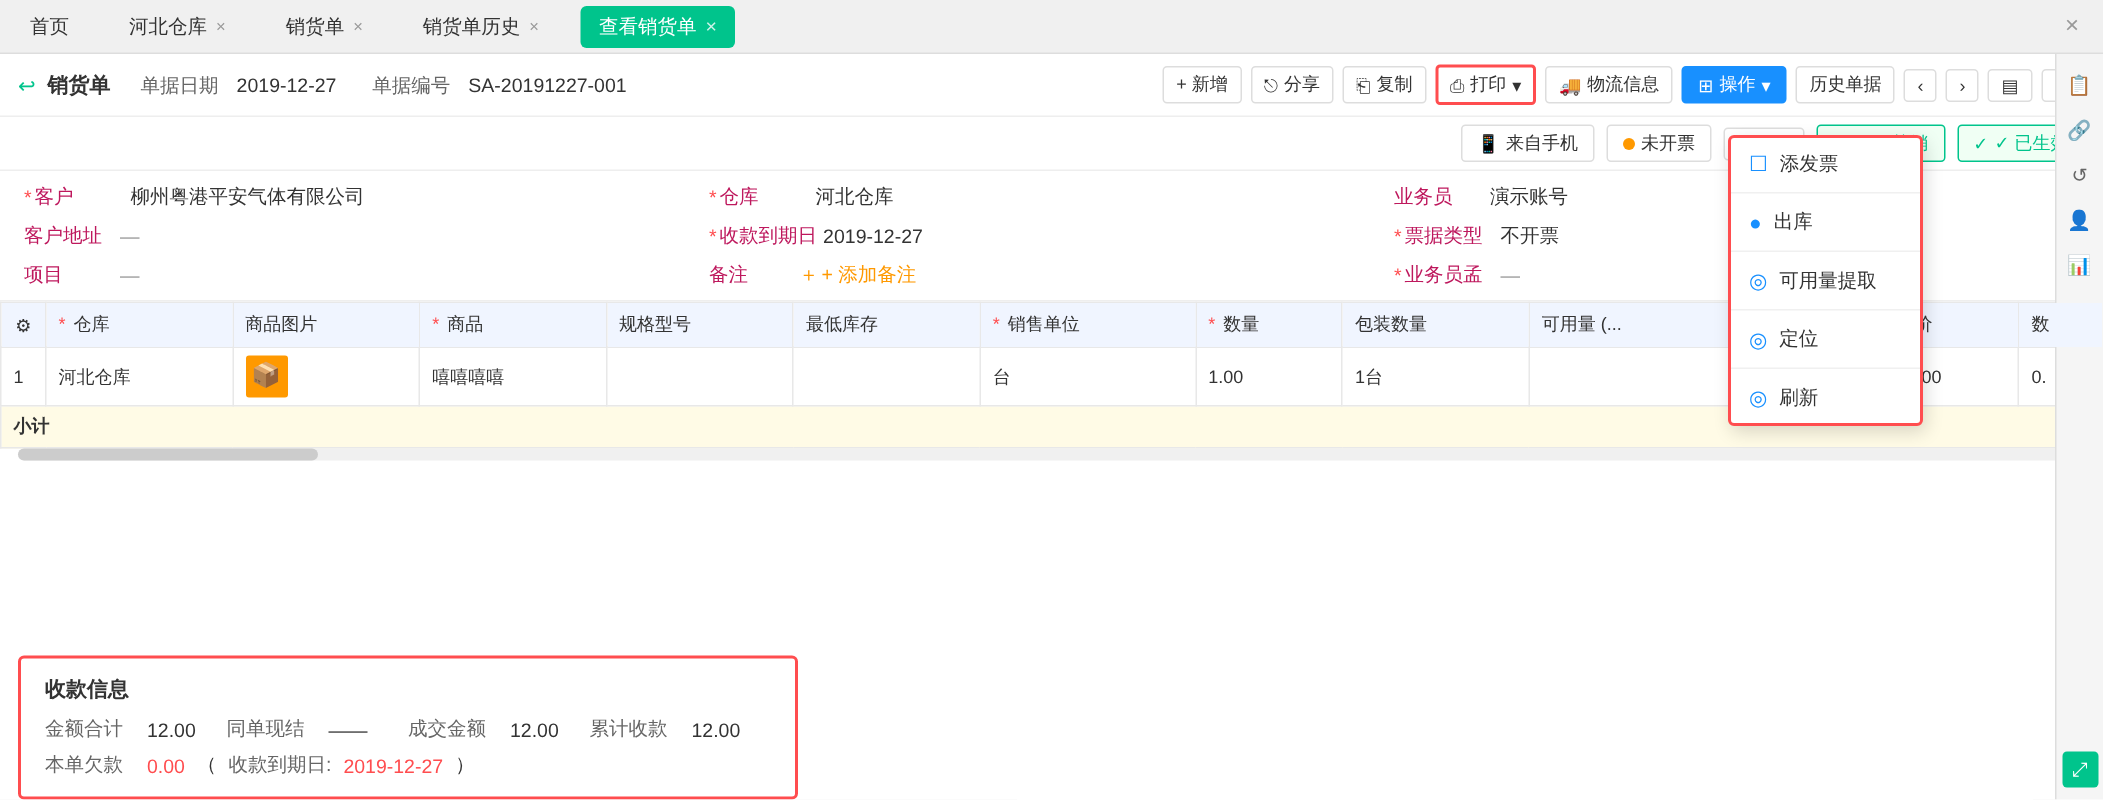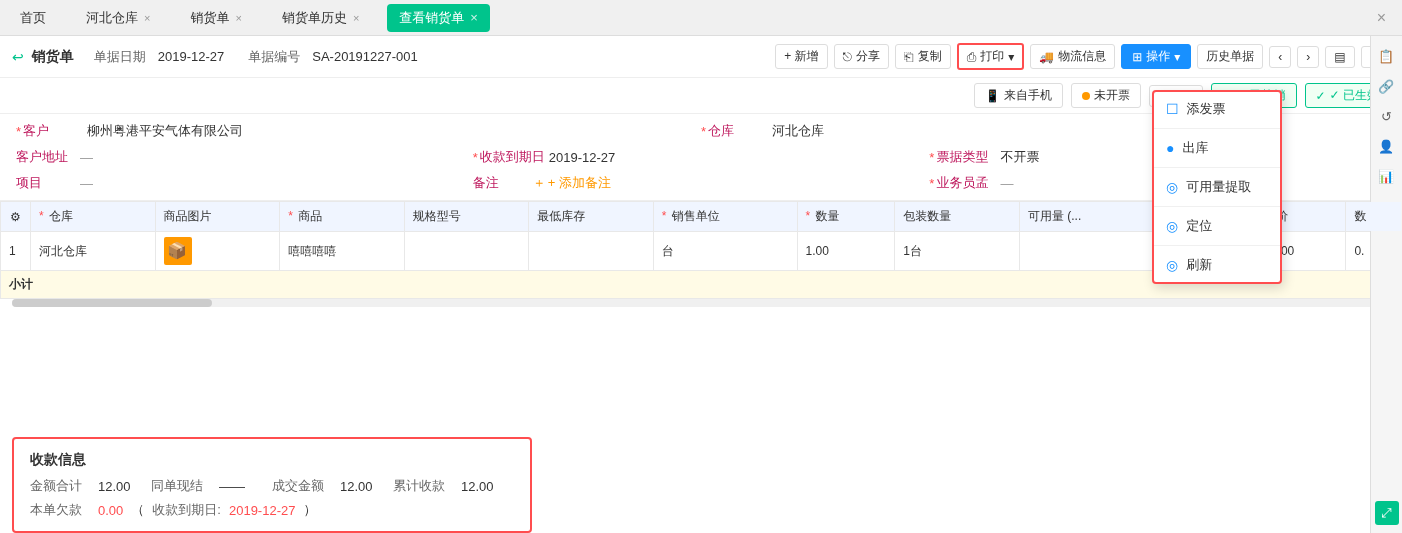--- a/index.html
+++ b/index.html
@@ -186,20 +186,24 @@
       <div class="form-row">
         <div class="form-field" style="flex:2">
           <span class="req">*</span>
           <span class="form-field-label">客户</span>
           <span class="form-field-value">柳州粤港平安气体有限公司</span>
         </div>
         <div class="form-field" style="flex:2">
           <span class="req">*</span>
           <span class="form-field-label">仓库</span>
           <span class="form-field-value">河北仓库</span>
+        </div>
+        <div class="form-field" style="flex:2">
+          <span class="form-field-label">业务员</span>
+          <span class="form-field-value">演示账号</span>
         </div>
       </div>
       <div class="form-row">
         <div class="form-field" style="flex:2">
           <span class="form-field-label">客户地址</span>
           <span class="form-field-value dash">—</span>
         </div>
         <div class="form-field" style="flex:2">
           <span class="req">*</span>
           <span class="form-field-label">收款到期日</span>

